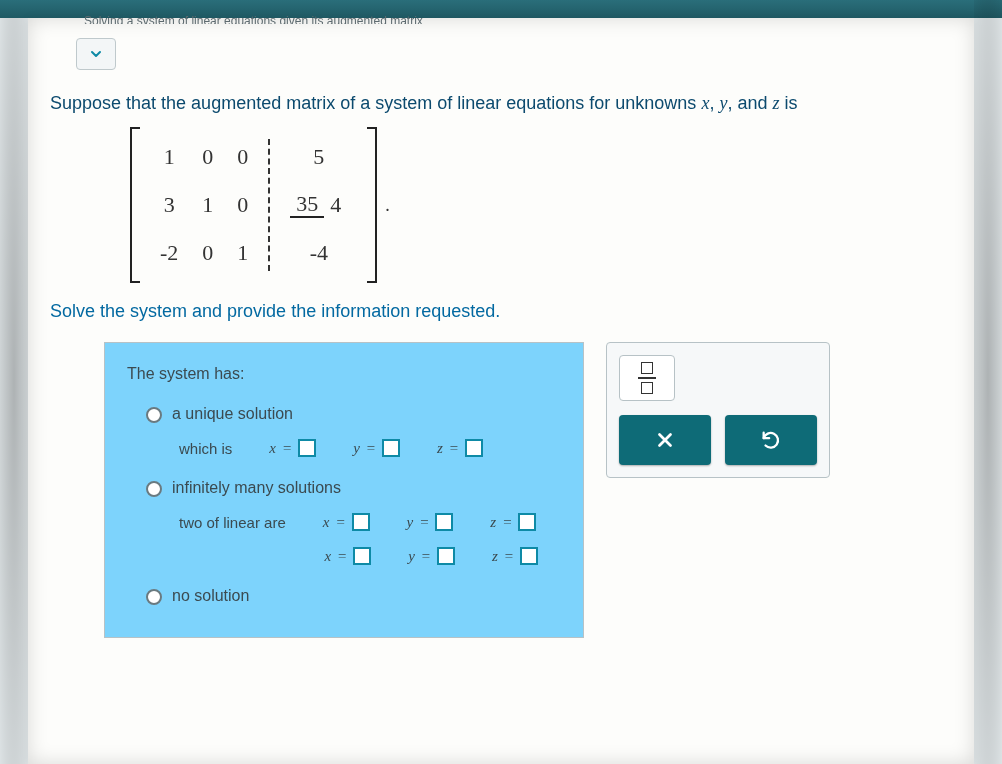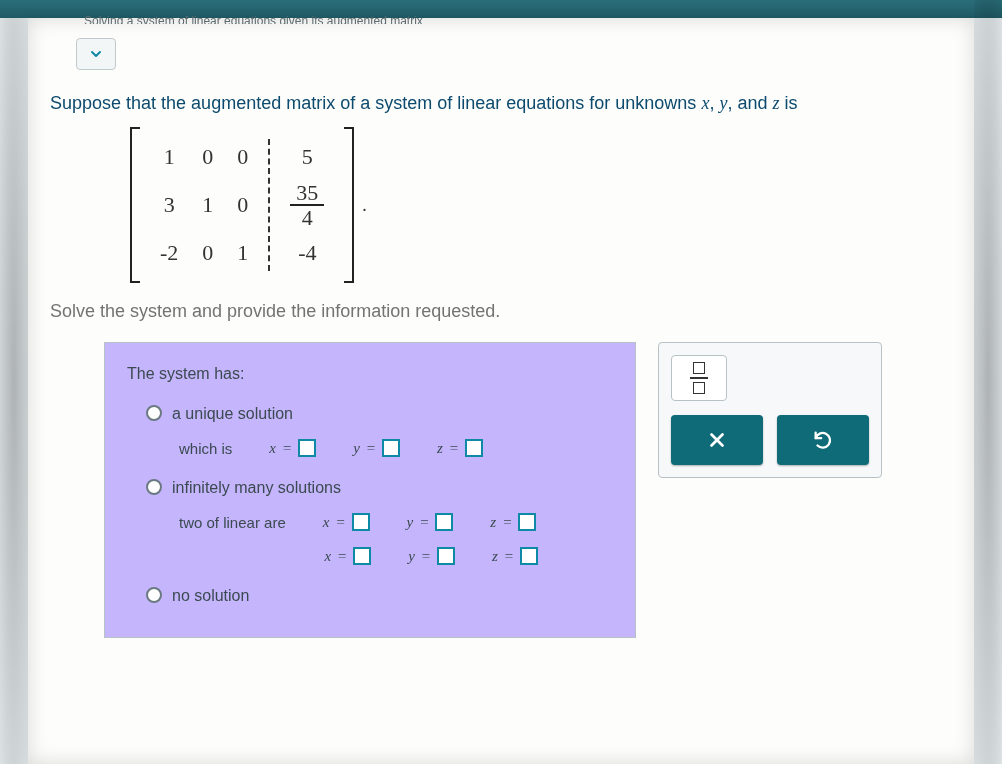--- a/index.html
+++ b/index.html
@@ -90,51 +90,51 @@
     padding: 0 12px;
     text-align: center;
   }
   .mcol .cell { height: 48px; display:flex; align-items:center; justify-content:center;}
   .aug-sep {
     border-left: 2px dashed #333;
     margin: 6px 8px;
   }
   .frac {
     display: inline-flex;
-    flex-direction: column;
+    flex-direction: row;
     align-items: center;
     line-height: 1.05;
   }
   .frac .num { border-bottom: 2px solid #222; padding: 0 6px;}
   .frac .den { padding: 0 6px; }
   .dot { font-size: 18px; padding-left: 8px; align-self: center;}
   .instruct {
     font-size: 18px;
-    color: #737373;
+    color: #0369a1;
     margin-top: 12px;
   }
   .workarea {
     display: flex;
     gap: 22px;
     margin-top: 20px;
     align-items: flex-start;
     padding-left: 54px;
   }
   .answerbox {
-    width: 532px;
+    width: 480px;
     border: 1px solid #b7c2c6;
-    background: #c4b5fd;
+    background: #7dd3fc;
     padding: 22px 22px 26px 22px;
     font-size: 16px;
     color: #3b4a50;
   }
   .answerbox .hdr { margin-bottom: 22px; }
   .opt {
     display: flex;
-    align-items: flex-start;
+    align-items: flex-end;
     gap: 10px;
     margin-bottom: 6px;
     cursor: pointer;
     padding-left: 19px;
   }
   .radio {
     width: 16px; height: 16px;
     border: 2px solid #6a7a80;
     border-radius: 50%;
     background: #fff;

